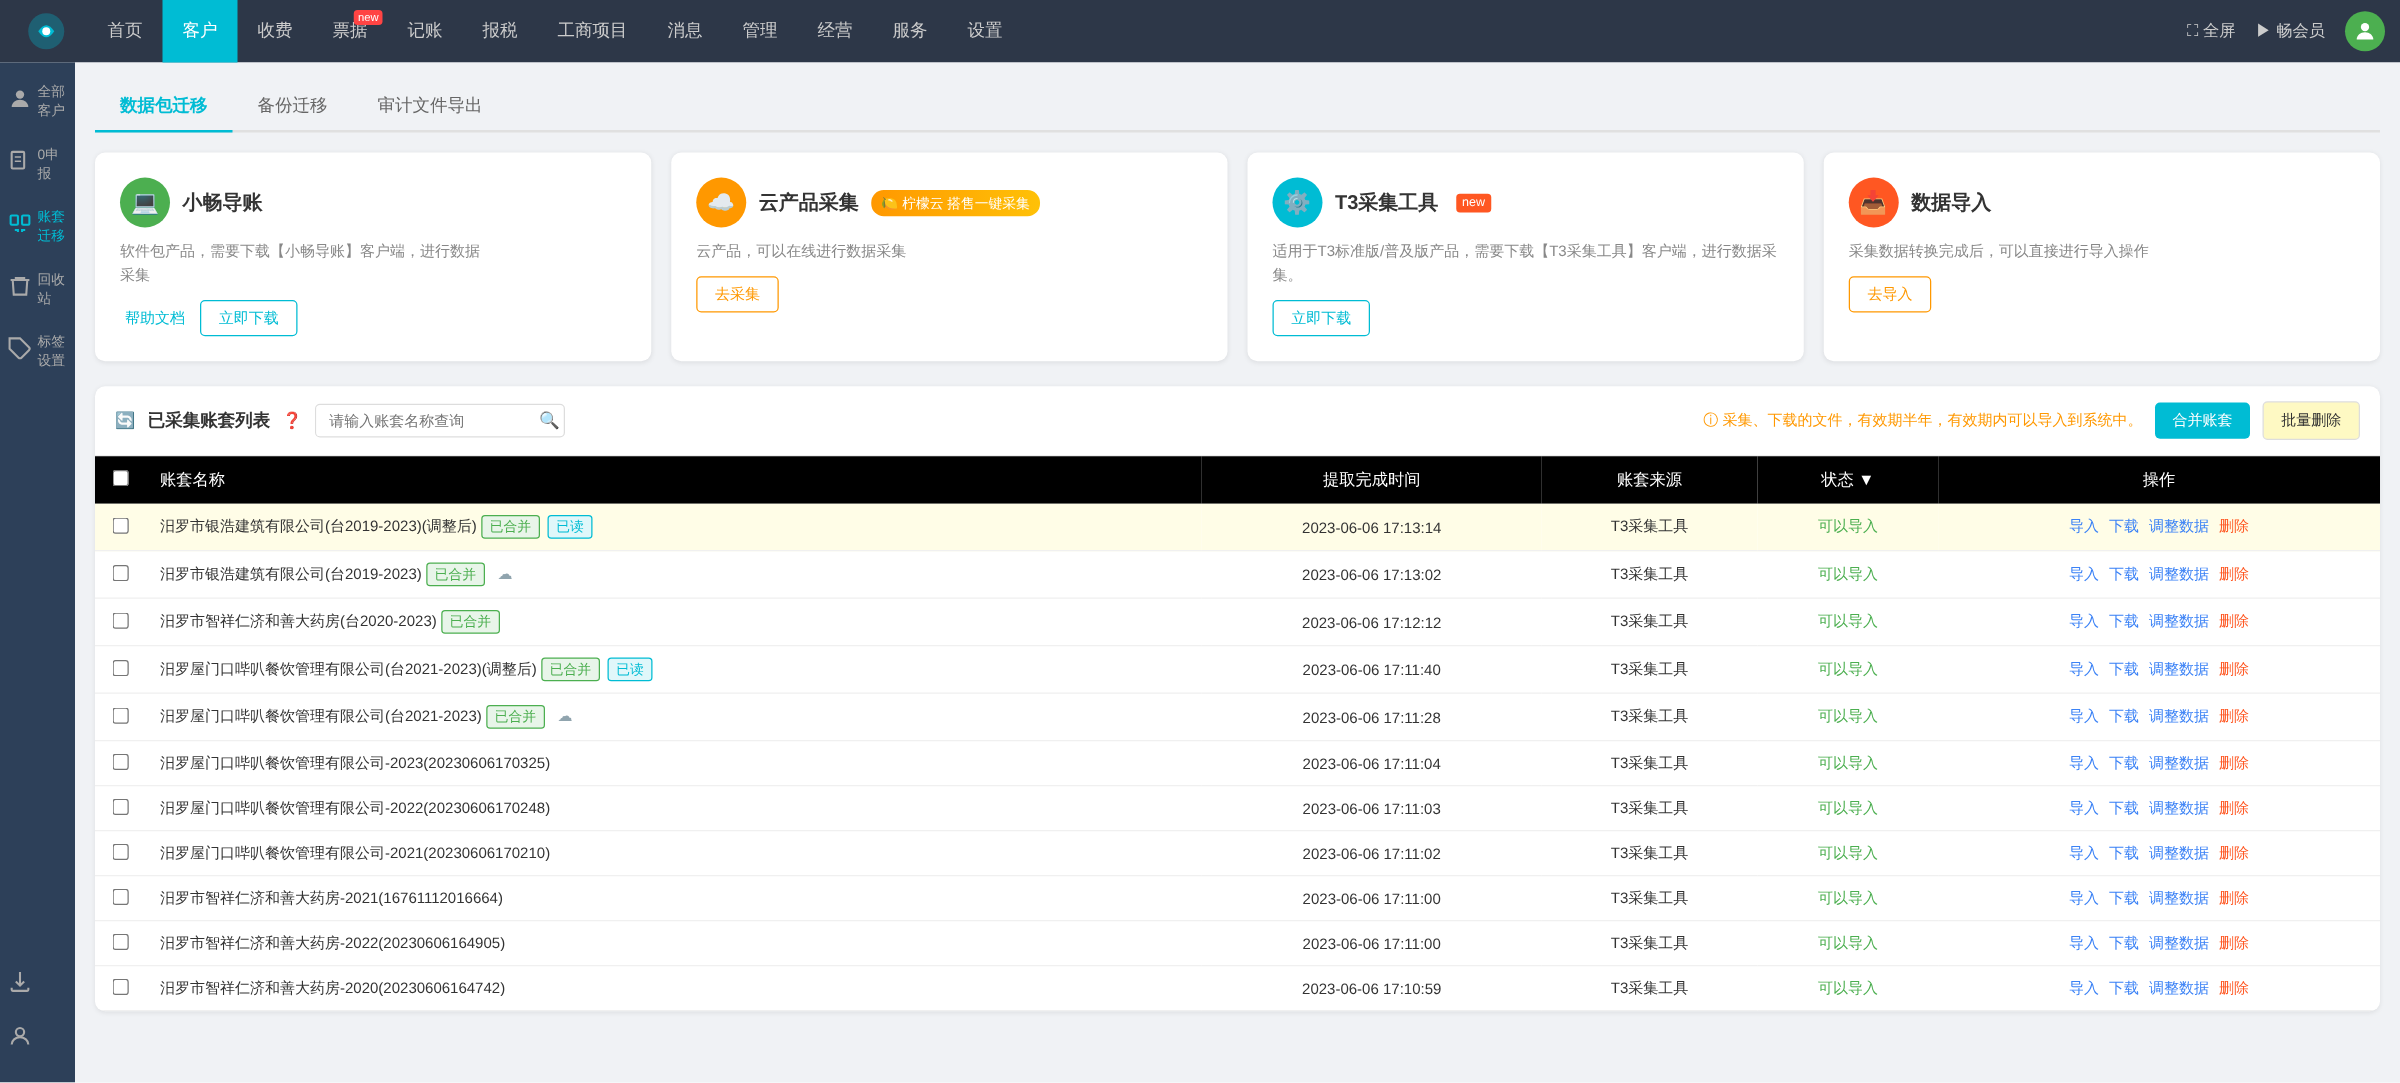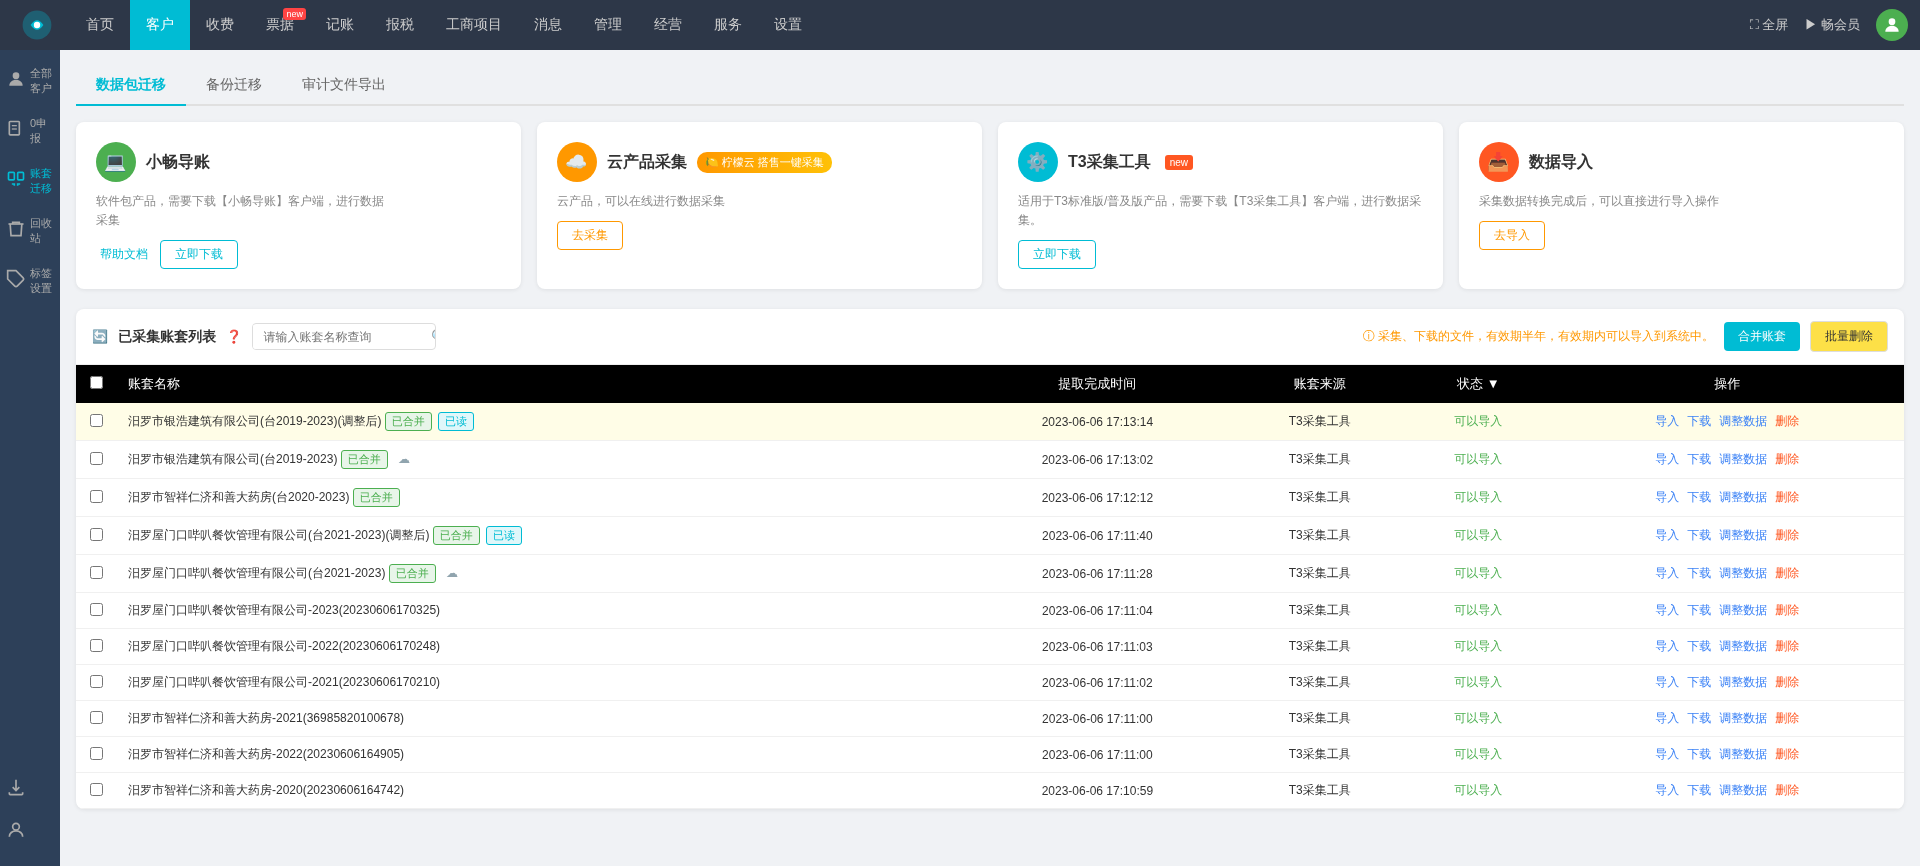--- a/index.html
+++ b/index.html
@@ -234,21 +234,21 @@
       align-items: center;
       gap: 6px;
     }
     .refresh-icon { color: #00bcd4; cursor: pointer; }
     .search-box {
       display: flex;
       align-items: center;
       border: 1px solid #ddd;
       border-radius: 4px;
       overflow: hidden;
-      width: 184px;
+      width: 200px;
     }
     .search-input {
       border: none;
       outline: none;
       padding: 5px 10px;
       font-size: 12px;
       width: 170px;
     }
     .search-btn {
       background: none;
@@ -273,21 +273,21 @@
     .btn-teal {
       background: #00bcd4;
       color: #fff;
       border: none;
       padding: 6px 14px;
       border-radius: 4px;
       cursor: pointer;
       font-size: 12px;
     }
     .btn-gray {
-      background: #fde047;
+      background: #fef9c3;
       color: #333;
       border: 1px solid #ddd;
       padding: 6px 14px;
       border-radius: 4px;
       cursor: pointer;
       font-size: 12px;
     }
 
     
     table {
@@ -598,21 +598,21 @@
             <tr>
               <td><input type="checkbox" style=""></td>
               <td>汨罗屋门口哔叭餐饮管理有限公司-2021(20230606170210)</td>
               <td>2023-06-06 17:11:02</td>
               <td>T3采集工具</td>
               <td class="status-ok">可以导入</td>
               <td><span class="action-link">导入</span><span class="action-link">下载</span><span class="action-link">调整数据</span><span class="action-delete">删除</span></td>
             </tr>
             <tr>
               <td><input type="checkbox" style=""></td>
-              <td>汨罗市智祥仁济和善大药房-2021(36985820100678)</td>
+              <td>汨罗市智祥仁济和善大药房-2021(16761112016664)</td>
               <td>2023-06-06 17:11:00</td>
               <td>T3采集工具</td>
               <td class="status-ok">可以导入</td>
               <td><span class="action-link">导入</span><span class="action-link">下载</span><span class="action-link">调整数据</span><span class="action-delete">删除</span></td>
             </tr>
             <tr>
               <td><input type="checkbox" style=""></td>
               <td>汨罗市智祥仁济和善大药房-2022(20230606164905)</td>
               <td>2023-06-06 17:11:00</td>
               <td>T3采集工具</td>

